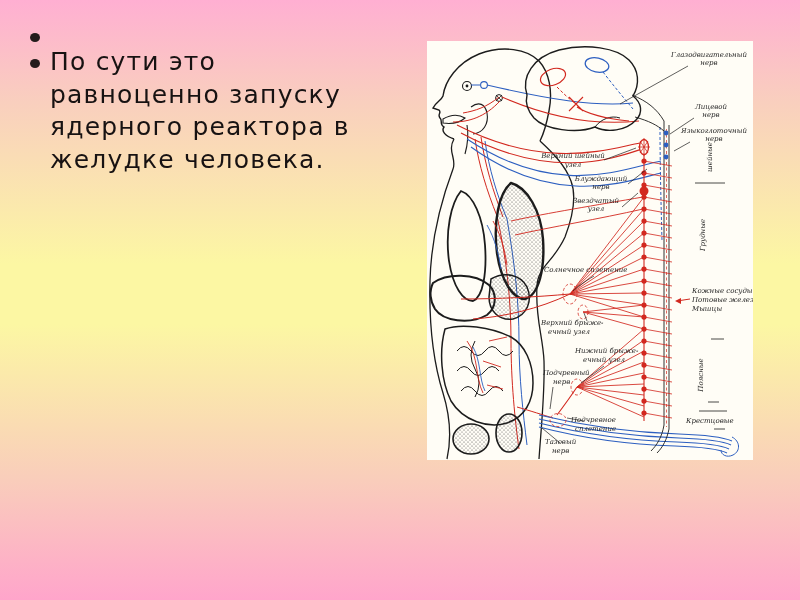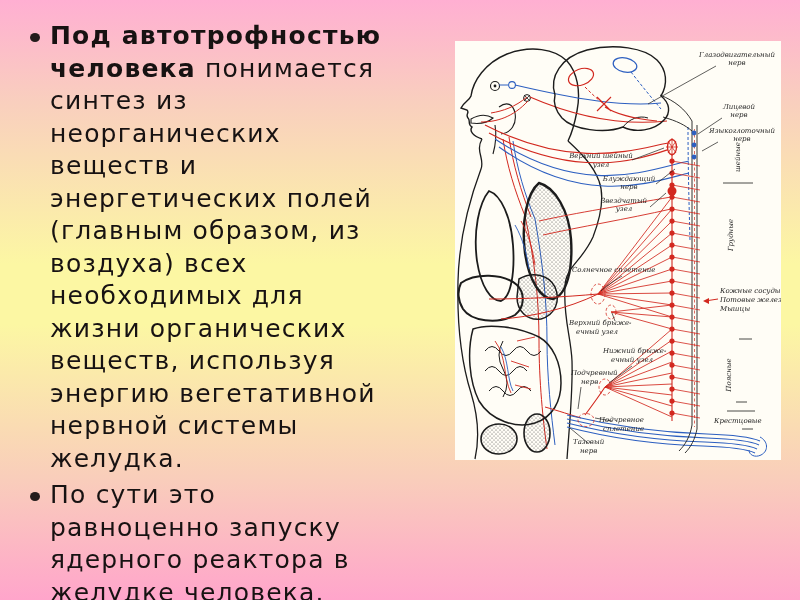--- a/index.html
+++ b/index.html
@@ -17,50 +17,36 @@
       #f9cdbb 80%, var(--bg-bottom) 100%);}
   .text-col{position:absolute;left:26px;top:20px;width:400px;color:var(--text-color);}
   .li{display:flex;align-items:flex-start;}
   .li + .li{margin-top:4px;}
   .dot{flex:0 0 10px;width:9px;height:9px;border-radius:50%;
        background:#241c1c;margin:13px 10px 0 4px;}
   .btext{font-size:25px;line-height:32.5px;letter-spacing:1.2px;
          white-space:pre-line;}
   .btext b{font-weight:bold;}
   .panel{position:absolute;left:427px;top:41px;width:326px;height:419px;
-         background:var(--panel-bg);margin-left:28px;}
+         background:var(--panel-bg);}
   svg{display:block;}
   .d-black{stroke:var(--outline);fill:none;}
   .d-red{stroke:var(--nerve-red);fill:none;}
   .d-blue{stroke:var(--nerve-blue);fill:none;}
   .dlabel{font:italic 7px "DejaVu Serif",serif;fill:#1f1f1f;}
   .mid{text-anchor:middle;}
 </style>
 </head>
 <body>
 
 <div class="slide">
 
   <div class="text-col">
     <div class="li">
       <span class="dot"></span>
-      <div class="btext"><b>Под автотрофностью
-человека</b><span> понимается
-синтез из
-неорганических
-веществ и
-энергетических полей
-(главным образом, из
-воздуха) всех
-необходимых для
-жизни органических
-веществ, используя
-энергию вегетативной
-нервной системы
-желудка.</span></div>
     </div>
     <div class="li">
       <span class="dot"></span>
       <div class="btext"><span>По сути это
 равноценно запуску
 ядерного реактора в
 желудке человека.</span></div>
     </div>
   </div>
 

